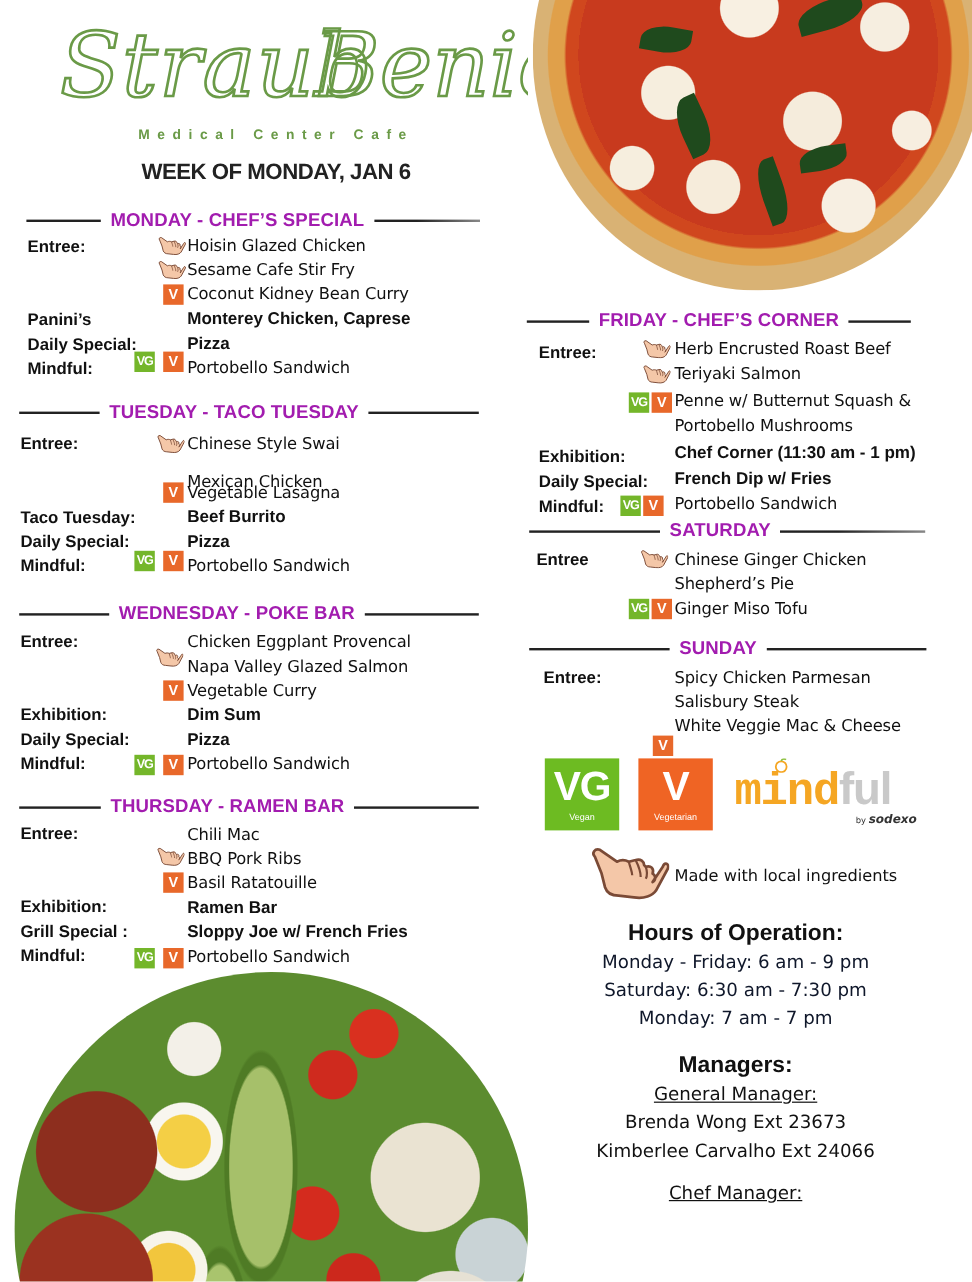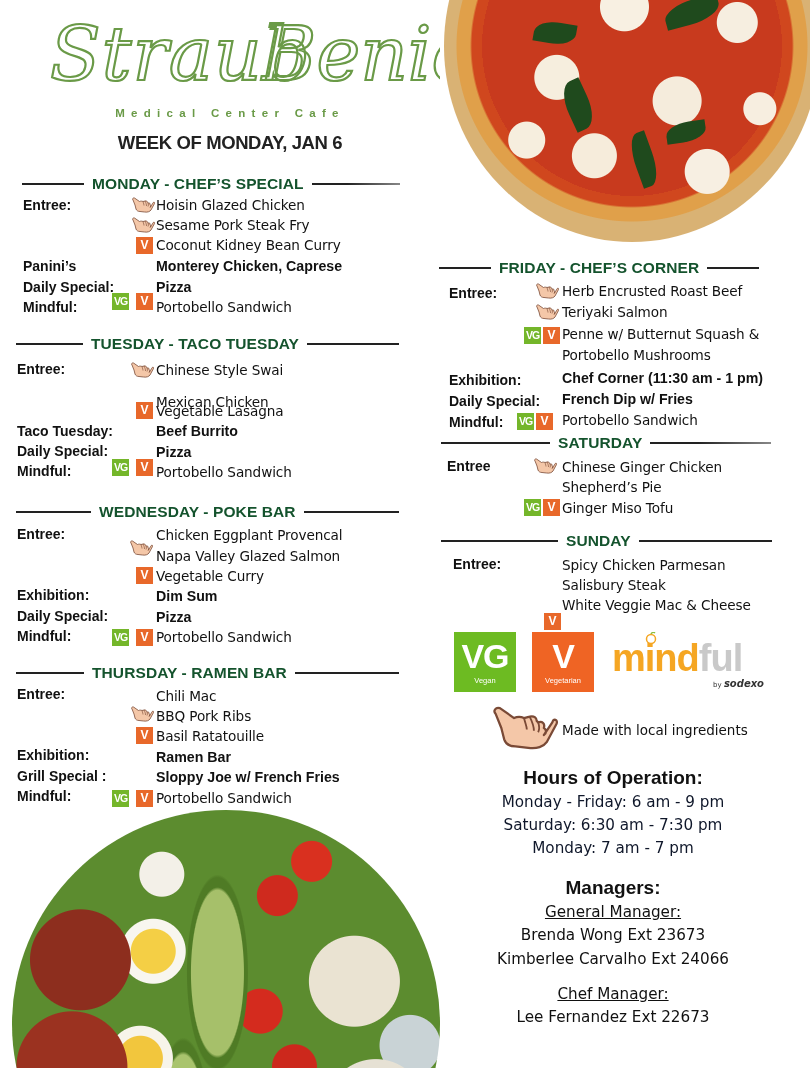--- a/index.html
+++ b/index.html
@@ -62,21 +62,21 @@
   }
 
   
   .day-head {
     position: absolute; height: 20px; display: flex; align-items: center;
   }
   .day-head .line { height: 1.4px; background: #222; flex: 1; }
   .day-head .line.fade { background: linear-gradient(90deg, #222 40%, #888); }
   .day-head .title {
     font-family: "Liberation Sans", sans-serif; font-weight: bold; font-size: 15.5px;
-    color: #14532d; padding: 0 8px; white-space: nowrap; letter-spacing: 0.1px;
+    color: #a21caf; padding: 0 8px; white-space: nowrap; letter-spacing: 0.1px;
   }
   .label {
     position: absolute; font-family: "Liberation Sans", sans-serif; font-weight: bold;
     font-size: 14px; line-height: 20px; color: #111; white-space: nowrap;
   }
   .item {
     position: absolute; font-family: "DejaVu Sans", sans-serif; font-size: 13.6px;
     line-height: 20px; color: #111; white-space: nowrap; letter-spacing: -0.1px;
   }
   .item.bold { font-family: "Liberation Sans", sans-serif; font-weight: bold; font-size: 14.2px; letter-spacing: 0; text-align: center; }
@@ -99,21 +99,21 @@
   .legend-box .big { font-weight: bold; font-size: 34px; line-height: 40px; margin-top: 4px; letter-spacing: -1px; }
   .legend-box .small { font-size: 7.5px; line-height: 10px; }
   .legend-box.vg { background: #6dbb22; }
   .legend-box.v { background: #ef6424; }
 
   .mindful-logo { position: absolute; left: 612px; top: 634px; width: 152px; height: 60px; }
   .mindful-word {
     position: absolute; left: 0; top: 4px; font-family: "Liberation Sans", sans-serif;
     font-weight: bold; font-size: 38px; letter-spacing: -1px; line-height: 40px;
   }
-  .mindful-word .o { color: #f5a623; }
+  .mindful-word .o { color: #f5a623; font-family: Liberation Mono, monospace; }
   .mindful-word .g { color: #c9c9c9; }
   .mindful-by { position: absolute; right: 0; top: 44px; font-size: 7px; color: #333; }
   .mindful-by b { font-style: italic; font-size: 10px; }
 
   .local-text {
     position: absolute; left: 562px; top: 720px; font-size: 13.5px; line-height: 20px; color: #111;
   }
 
   
   .center-col { position: absolute; left: 450px; width: 326px; text-align: center; }
@@ -162,21 +162,21 @@
     <div class="line fade"></div>
   </div>
   <div class="label" style="left:23px;top:195px">Entree:</div>
   <svg class="hand" style="left:131px;top:197px">
       <use href="#hand"></use>
     </svg>
   <div class="item" style="left:156px;top:195px">Hoisin Glazed Chicken</div>
   <svg class="hand" style="left:131px;top:217px">
       <use href="#hand"></use>
     </svg>
-  <div class="item" style="left:156px;top:215px">Sesame Pork Steak Fry</div>
+  <div class="item" style="left:156px;top:215px">Sesame Cafe Stir Fry</div>
   <div class="badge v" style="left:136px;top:237px">V</div>
   <div class="item" style="left:156px;top:235px">Coconut Kidney Bean Curry</div>
   <div class="label" style="left:23px;top:256px">Panini’s</div>
   <div class="item bold" style="left:156px;top:256px">Monterey Chicken, Caprese</div>
   <div class="label" style="left:23px;top:277px">Daily Special:</div>
   <div class="item bold" style="left:156px;top:277px">Pizza</div>
   <div class="label" style="left:23px;top:297px">Mindful:</div>
   <div class="badge vg" style="left:112px;top:293px">VG</div>
   <div class="badge v" style="left:136px;top:293px">V</div>
   <div class="item" style="left:156px;top:297px">Portobello Sandwich</div>
@@ -342,14 +342,13 @@
   <div class="h-line">Saturday: 6:30 am - 7:30 pm</div>
   <div class="h-line">Monday: 7 am - 7 pm</div>
 </section>
 
 <section class="center-col" style="top:875px">
   <div class="h-title" style="line-height:26px">Managers:</div>
   <div class="m-role">General Manager:</div>
   <div class="m-name">Brenda Wong Ext 23673</div>
   <div class="m-name">Kimberlee Carvalho Ext 24066</div>
   <div class="m-role" style="margin-top:12px">Chef Manager:</div>
-  <div class="m-name">Lee Fernandez Ext 22673</div>
 </section>
 
 </body></html>

